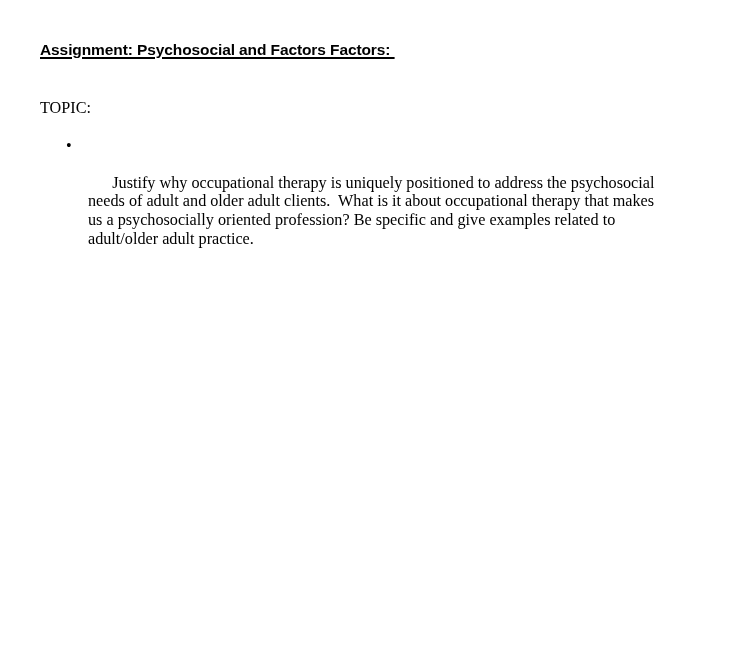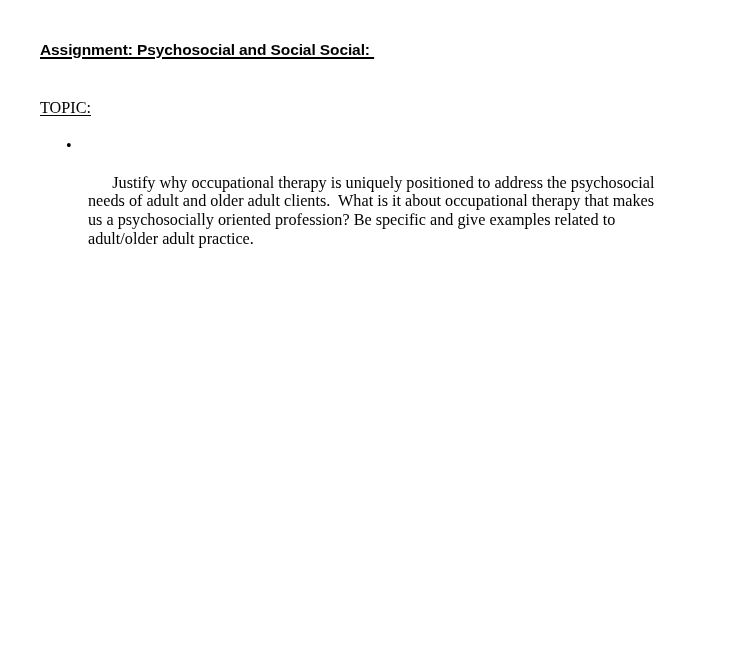--- a/index.html
+++ b/index.html
@@ -64,21 +64,20 @@
   }
 
   
   .topic-label {
     font-size: 16.2px;
     line-height: 18.6px;
     margin: 0;
     padding: 0;
   }
   .topic-label .u {
-    text-decoration: underline;
     text-underline-offset: 2px;
     text-decoration-thickness: 1px;
   }
 
   
   .bullet-list {
     margin: 0;
     padding: 0;
     list-style: none;
   }
@@ -99,21 +98,21 @@
     font-size: 16.2px;
     line-height: 18.6px;
     text-align: left;
   }
 </style>
 </head>
 <body>
 
 <div class="page">
 
-  <h1 class="doc-heading"><span class="u">Assignment: Psychosocial and Social Social: </span></h1>
+  <h1 class="doc-heading"><span class="u">Assignment: Psychosocial and Factors Factors: </span></h1>
 
   <div class="spacer-22"></div>
 
 
   <div class="spacer-17"></div>
 
   <p class="topic-label"><span class="u">TOPIC:</span></p>
 
   <div class="spacer-19"></div>
 

